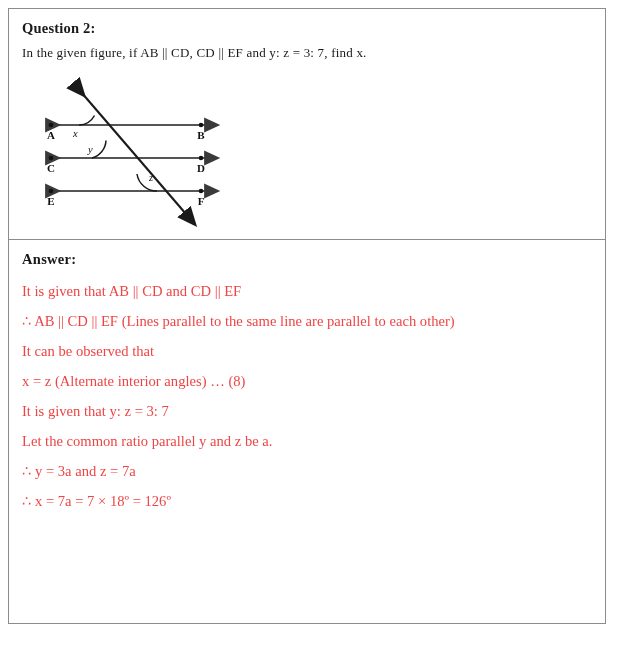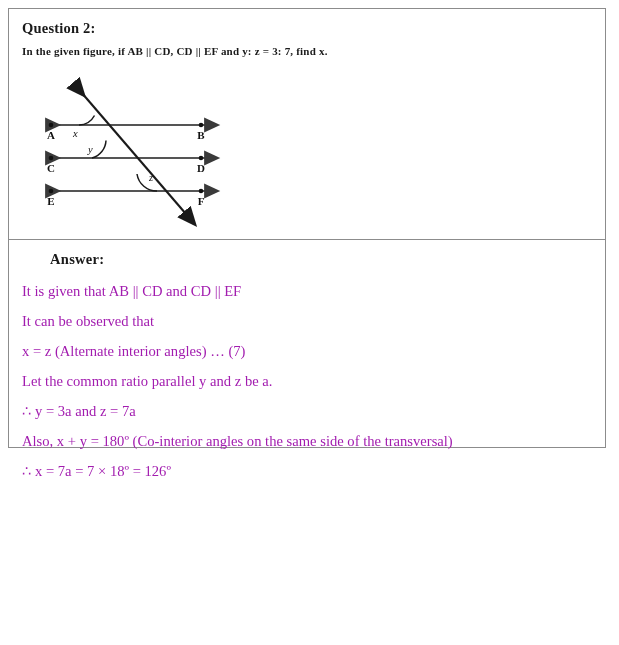--- a/index.html
+++ b/index.html
@@ -12,21 +12,21 @@
     height: 645px;
     font-family: "Liberation Serif", "DejaVu Serif", serif;
     color: #1a1a1a;
     overflow: hidden;
   }
   .page {
     position: absolute;
     left: 8px;
     top: 8px;
     width: 598px;
-    height: 440px;
+    height: 616px;
     border: 1px solid #8c8c8c;
     box-sizing: border-box;
     background: #ffffff;
   }
   .question-block {
     position: relative;
     height: 231px;
     box-sizing: border-box;
     border-bottom: 1px solid #8c8c8c;
     padding: 0;
@@ -36,22 +36,22 @@
     left: 13px;
     top: 11px;
     font-weight: bold;
     font-size: 14.5px;
     letter-spacing: 0.2px;
   }
   .q-text {
     position: absolute;
     left: 13px;
     top: 36px;
-    font-weight: bold;
-    font-size: 11px;
+    font-weight: normal;
+    font-size: 13px;
     letter-spacing: 0.2px;
     white-space: nowrap;
   }
   .figure-wrap {
     position: absolute;
     left: 14px;
     top: 52px;
     width: 230px;
     height: 172px;
   }
@@ -62,33 +62,32 @@
     position: relative;
     padding: 0;
   }
   .a-title {
     position: absolute;
     left: 13px;
     top: 11px;
     font-weight: bold;
     font-size: 14.5px;
     letter-spacing: 0.3px;
-    margin-left: 28px;
   }
   .a-lines {
     position: absolute;
     left: 13px;
     top: 36px;
     right: 10px;
   }
   .a-line {
     font-size: 14.6px;
     line-height: 30px;
     white-space: nowrap;
-    color: #a21caf;
+    color: #ef4444;
   }
   .lbl {
     font-family: "Liberation Serif", "DejaVu Serif", serif;
     font-weight: bold;
     font-size: 11px;
     fill: #111111;
   }
   .var {
     font-family: "Liberation Serif", "DejaVu Serif", serif;
     font-style: italic;
@@ -162,22 +161,23 @@
           <text class="var" x="126" y="120">z</text>
         </g>
       </svg>
     </div>
   </div>
 
   <div class="answer-block">
     <div class="a-title">Answer:</div>
     <div class="a-lines">
       <div class="a-line">It is given that AB || CD and CD || EF</div>
+      <div class="a-line">∴ AB || CD || EF (Lines parallel to the same line are parallel to each other)</div>
       <div class="a-line">It can be observed that</div>
-      <div class="a-line">x = z (Alternate interior angles) … (7)</div>
+      <div class="a-line">x = z (Alternate interior angles) … (8)</div>
+      <div class="a-line">It is given that y: z = 3: 7</div>
       <div class="a-line">Let the common ratio parallel y and z be a.</div>
       <div class="a-line">∴ y = 3a and z = 7a</div>
-      <div class="a-line">Also, x + y = 180º (Co-interior angles on the same side of the transversal)</div>
       <div class="a-line">∴ x = 7a = 7 × 18º = 126º</div>
     </div>
   </div>
 
 </div>
 
 </body></html>

